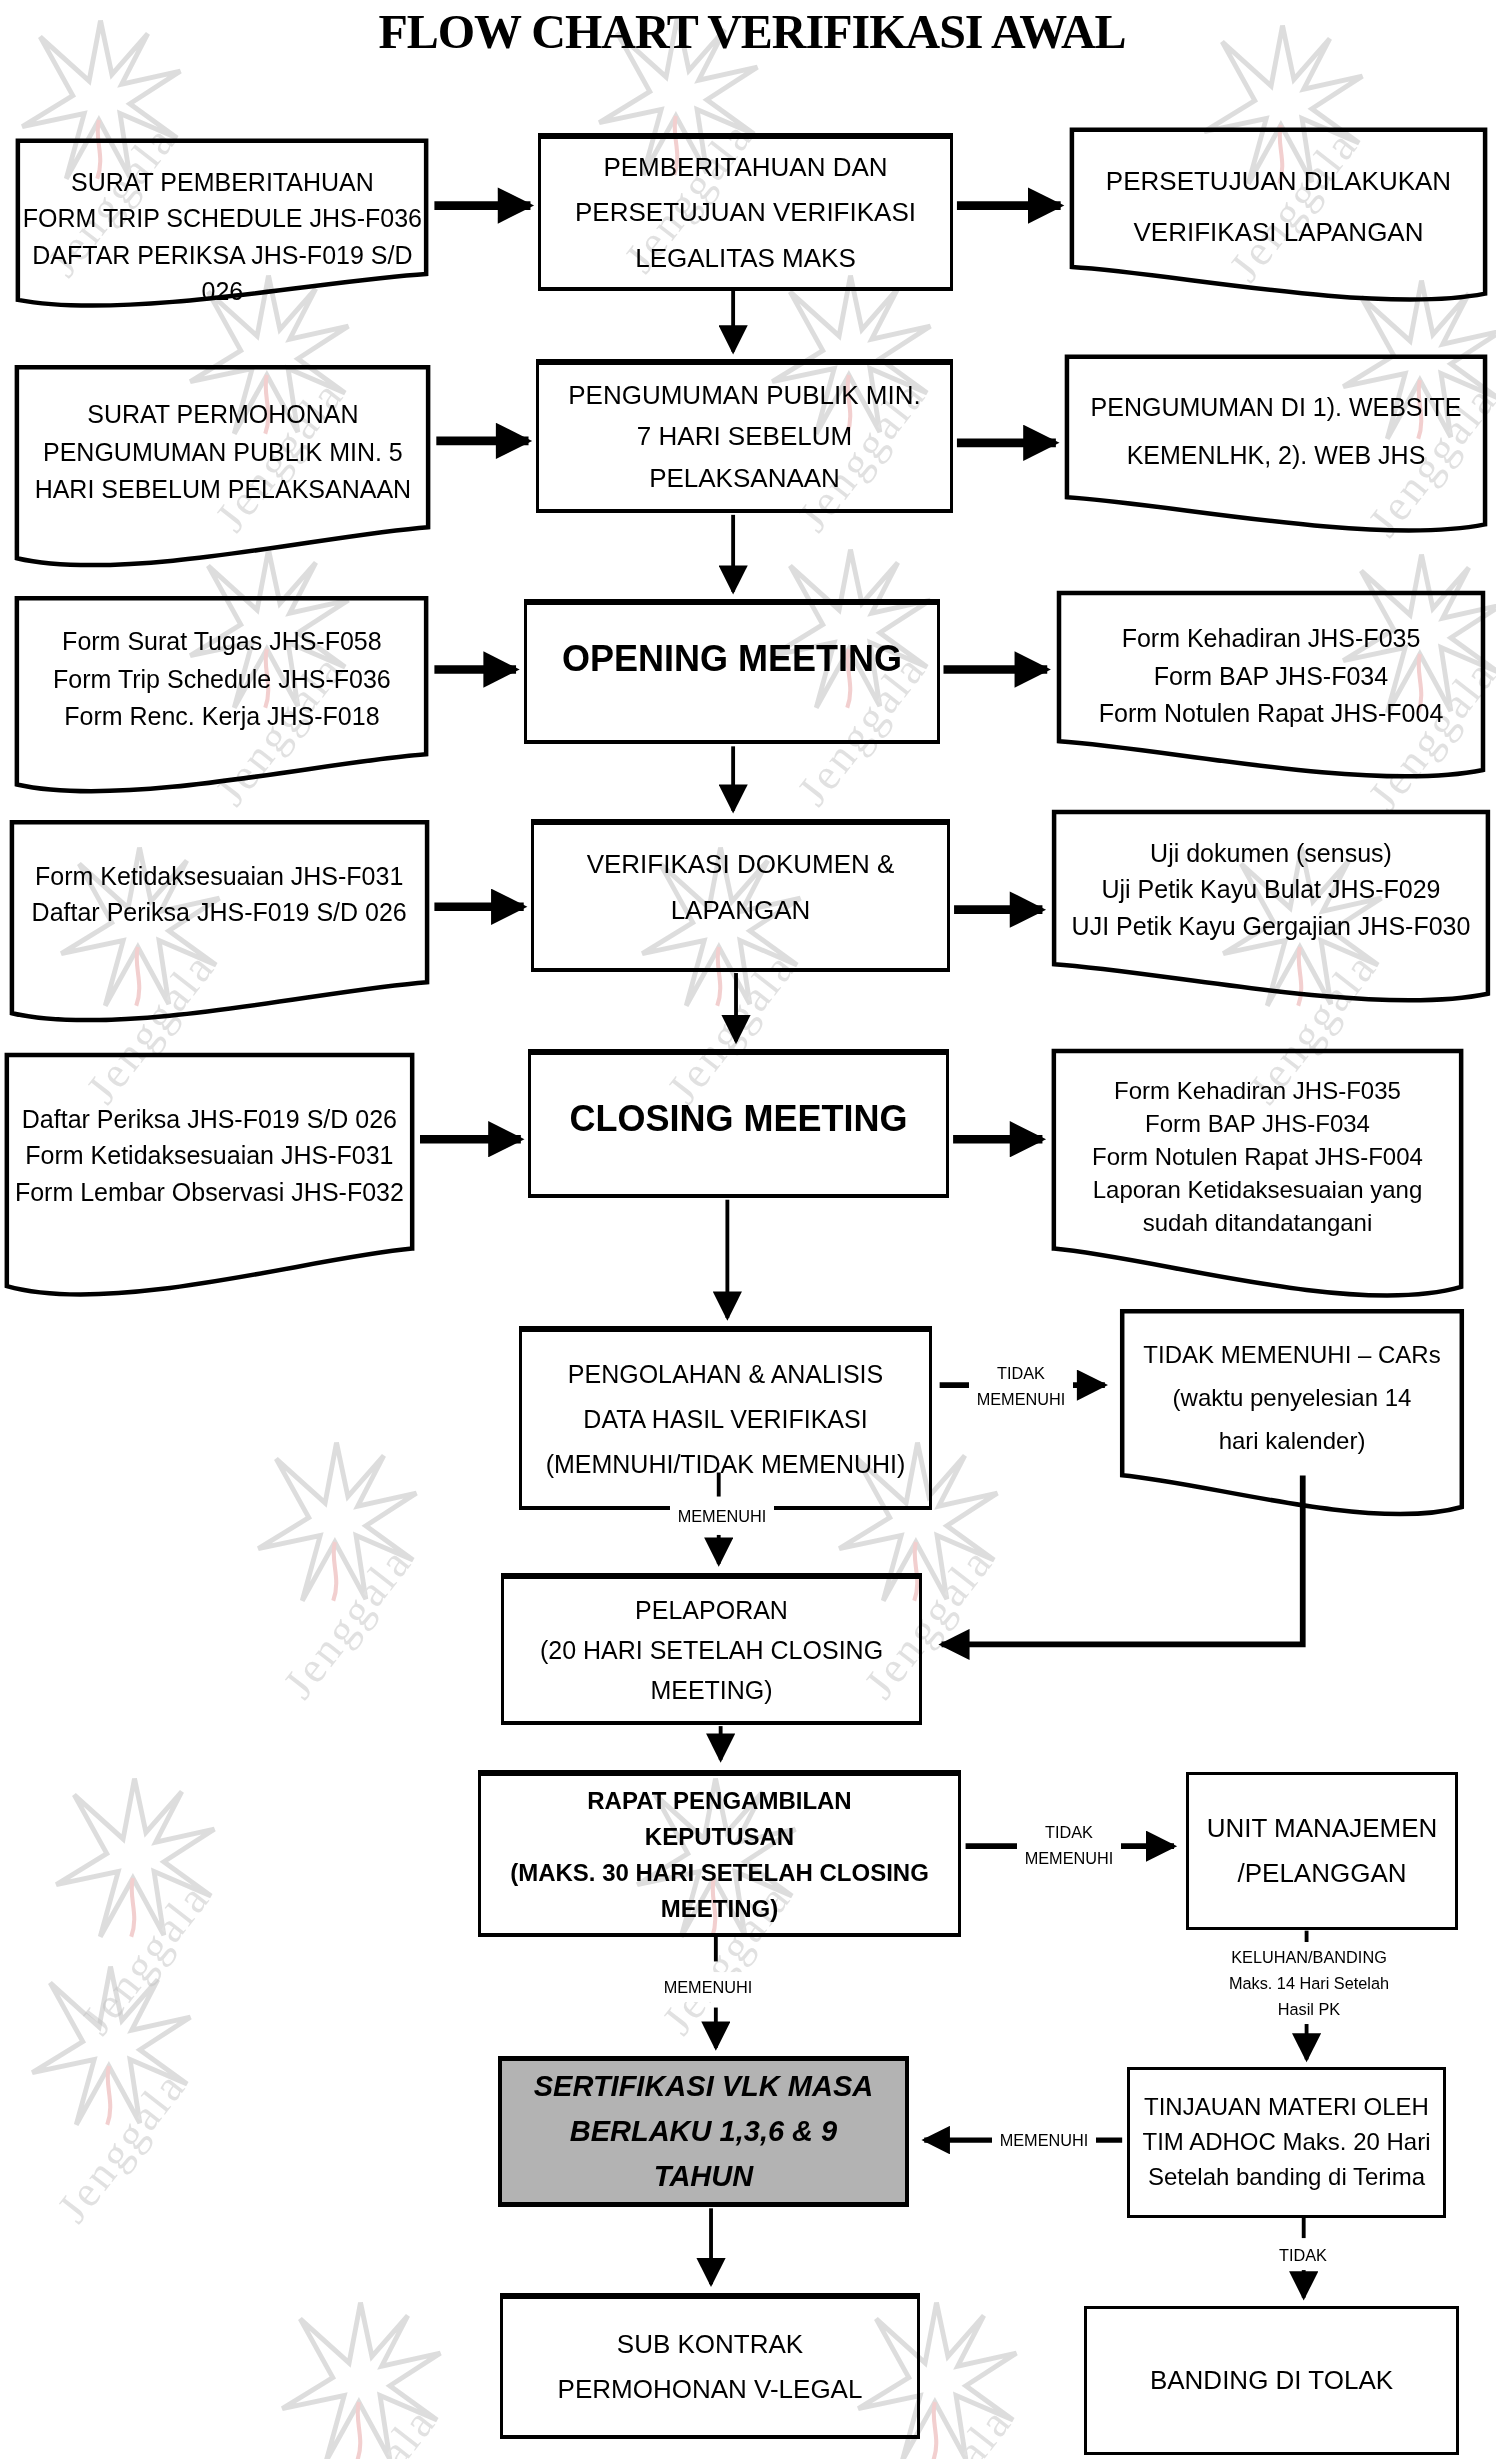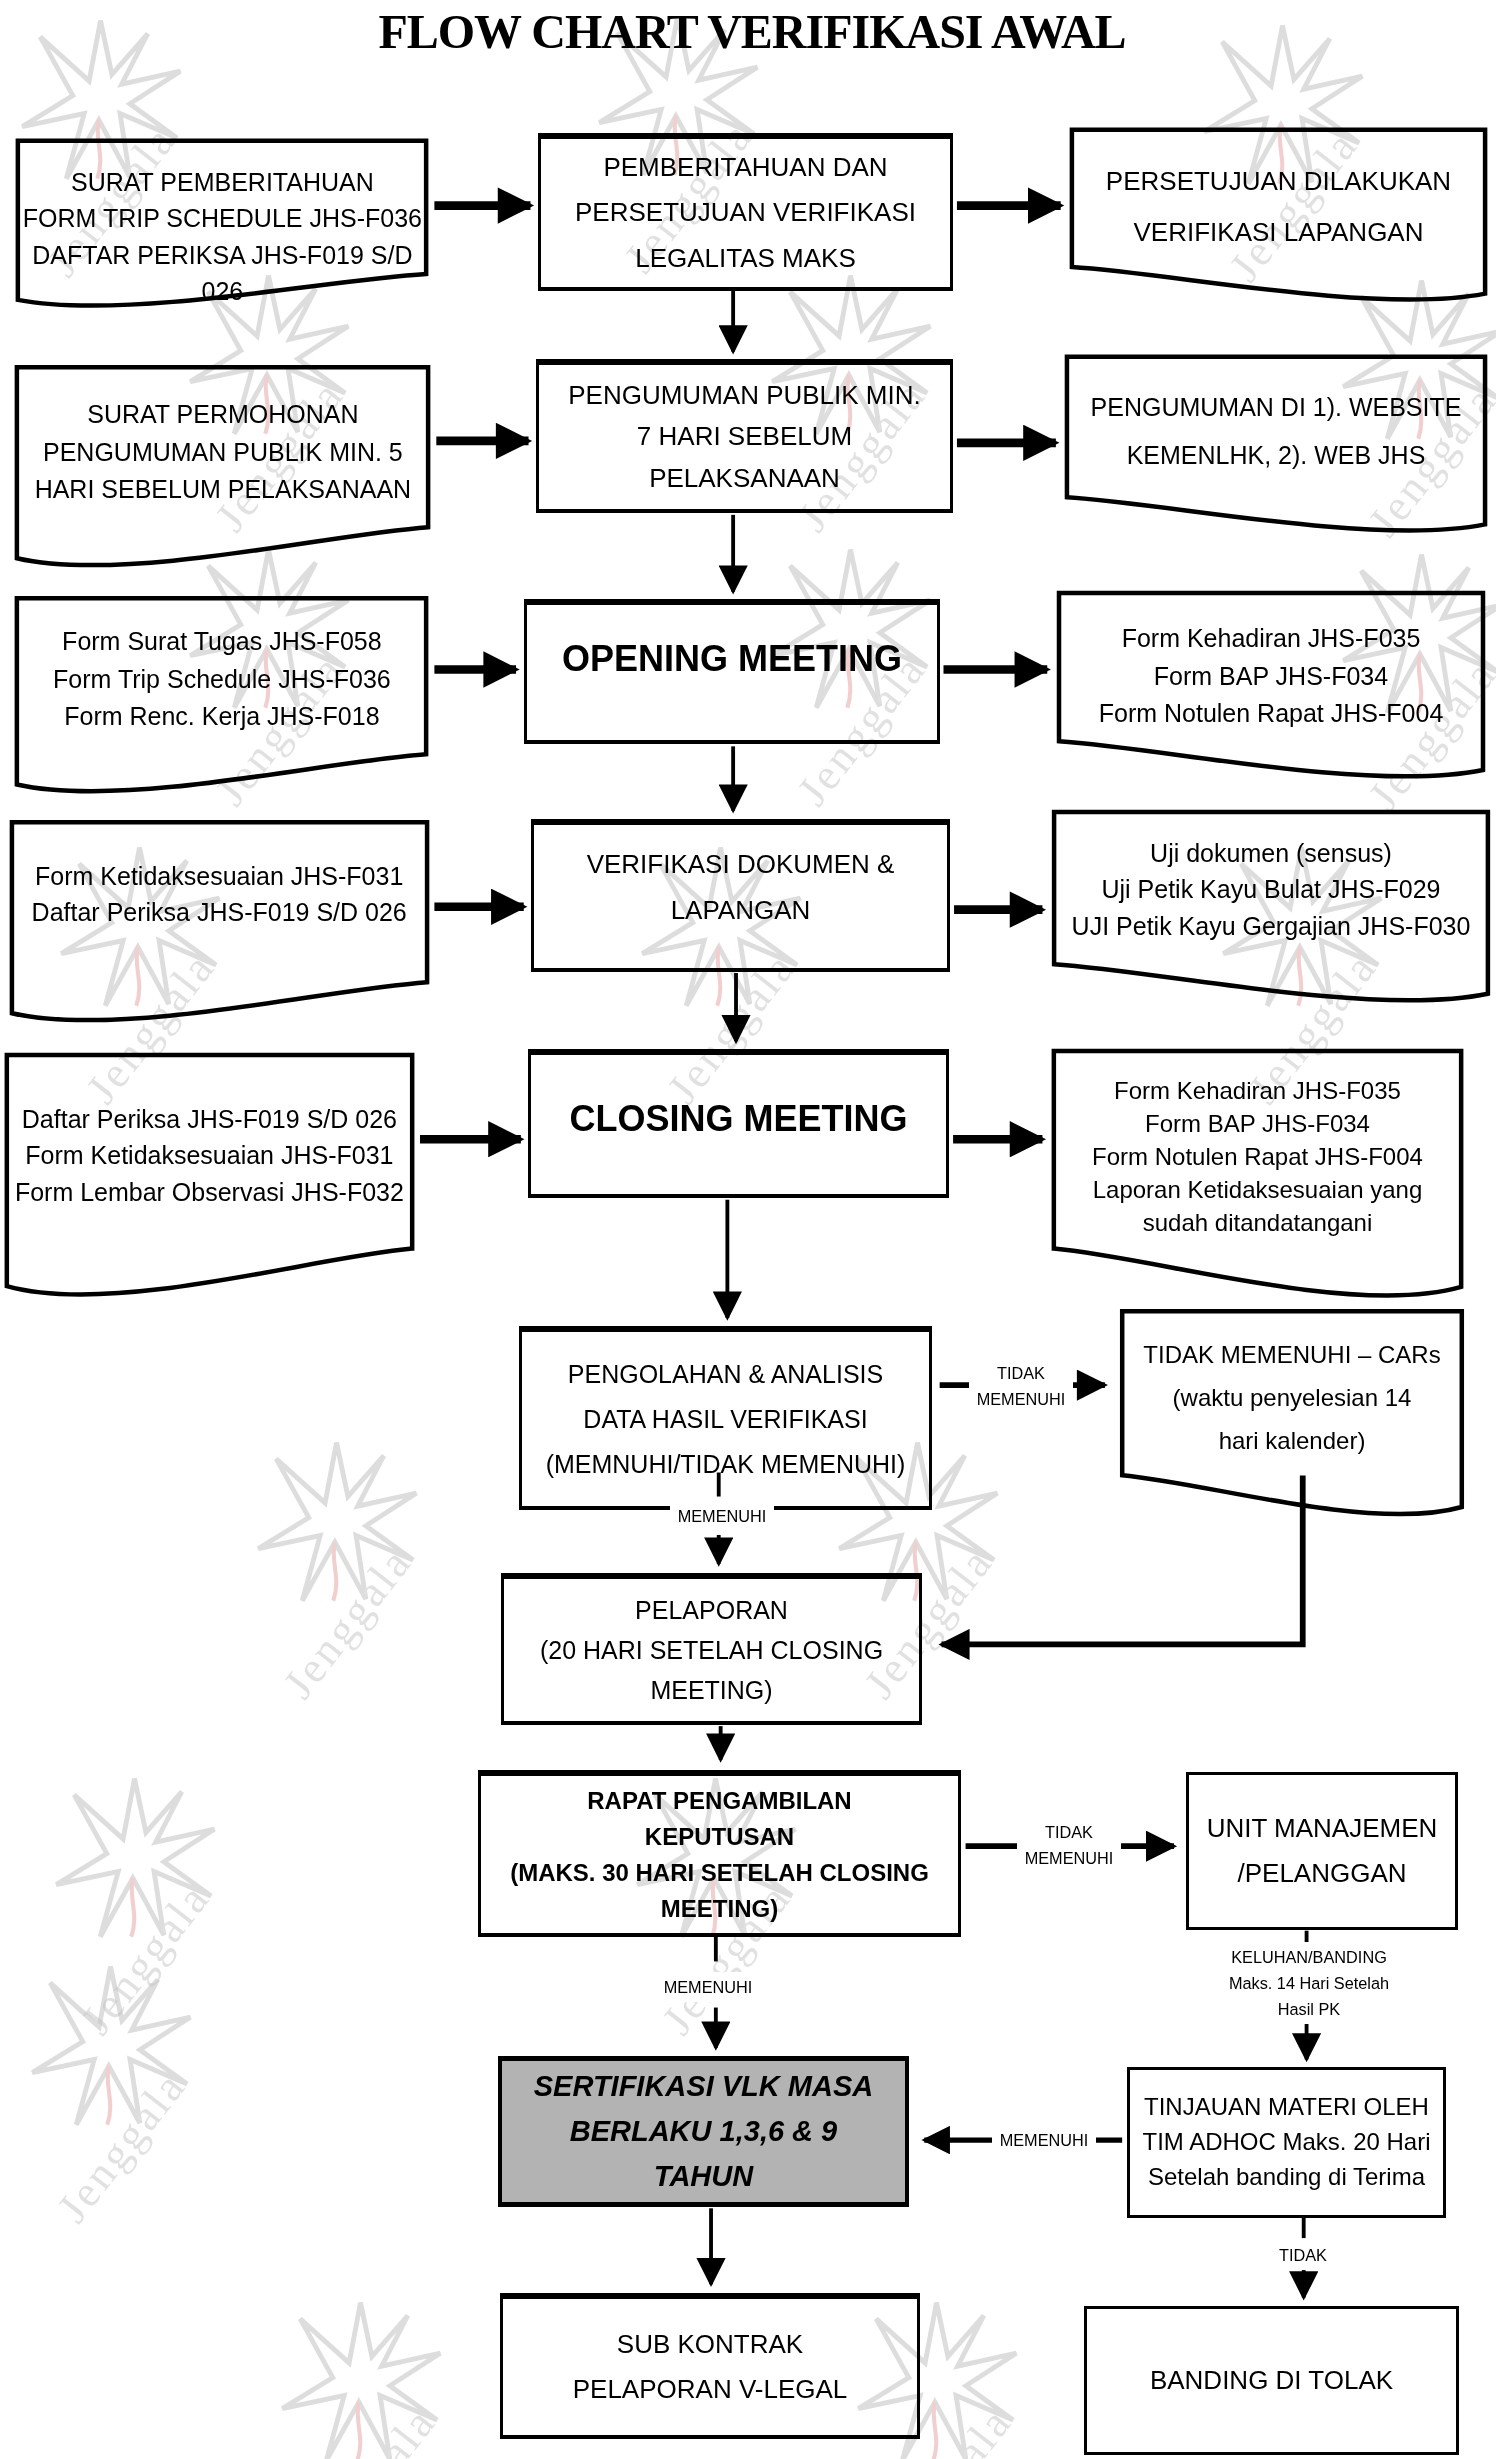--- a/index.html
+++ b/index.html
@@ -378,21 +378,21 @@
 TAHUN</div>
   </div>
   <div class="pbox thin tinj" style="left:1127px;top:2067px;width:319px;height:151px;">
     <div class="ptext">TINJAUAN MATERI OLEH
 TIM ADHOC Maks. 20 Hari
 Setelah banding di Terima</div>
   </div>
 
   <div class="pbox" style="left:500px;top:2293px;width:420px;height:146px;">
     <div class="ptext">SUB KONTRAK
-PELAPORAN V-LEGAL</div>
+PERMOHONAN V-LEGAL</div>
   </div>
   <div class="pbox thin band" style="left:1084px;top:2306px;width:375px;height:149px;">
     <div class="ptext">BANDING DI TOLAK</div>
   </div>
 
   <div class="elabel" style="left:1021px;top:1386px;">TIDAK
 MEMENUHI</div>
   <div class="elabel" style="left:722px;top:1516px;">MEMENUHI</div>
   <div class="elabel" style="left:1069px;top:1845px;">TIDAK
 MEMENUHI</div>

